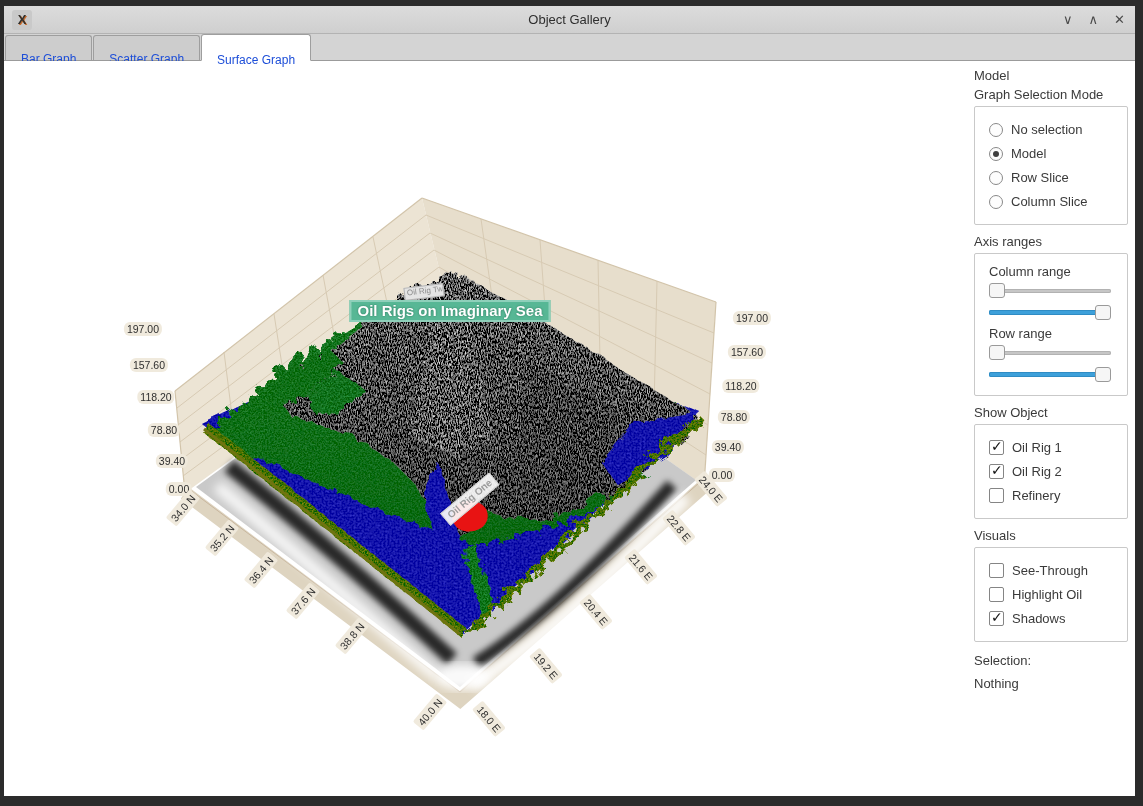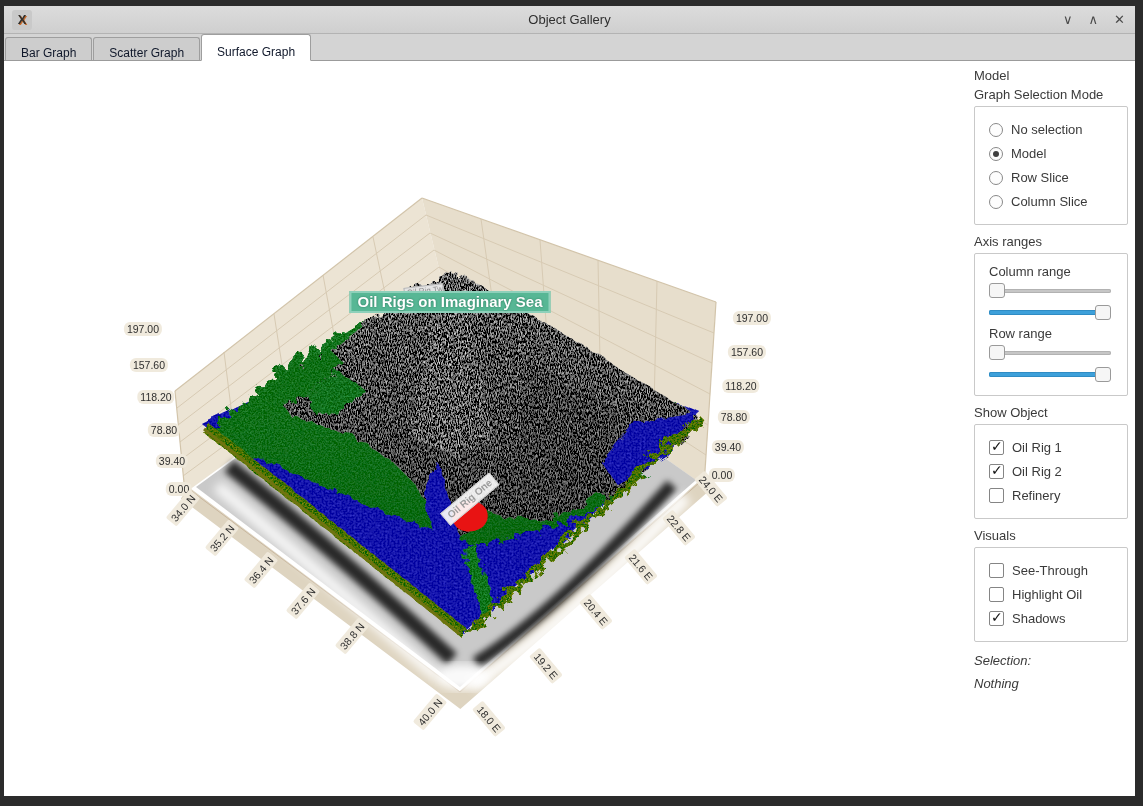--- a/index.html
+++ b/index.html
@@ -14,38 +14,38 @@
   .app-icon{position:absolute;left:8px;top:4px;width:20px;height:20px;background:#c9c9c9;
     border-radius:3px;text-align:center;line-height:20px;font-weight:bold;font-size:13px;
     color:#33302c;text-shadow:1px 1px 0 #c96a2a;}
   .win-title{flex:1;text-align:center;font-size:13px;color:#2e2e2e;}
   .win-btns{position:absolute;right:10px;top:0;height:28px;display:flex;align-items:center;gap:16px;}
   .win-btn{font-size:13px;color:#4a4a4a;cursor:default;line-height:28px;}
 
   
   .tabbar{position:absolute;left:4px;top:34px;width:1131px;height:27px;background:#d4d4d4;
     border-bottom:1px solid #9b9b9b;display:flex;align-items:flex-end;padding-left:1px;}
-  .tab{height:23px;line-height:22px;padding:4px 15px;font-size:12px;color:#0f172a;
+  .tab{height:23px;line-height:22px;padding:12px 15px;font-size:12px;color:#1d4ed8;
     background:#cdcdcd;border:1px solid #9e9e9e;border-bottom:none;border-radius:3px 3px 0 0;
     margin-right:1px;position:relative;}
   .tab.active{height:27px;line-height:26px;background:#fff;z-index:3;margin-bottom:-1px;
     border-bottom:1px solid #fff;}
 
   
   .content{position:absolute;left:4px;top:61px;width:1131px;height:735px;background:#ffffff;}
   .chart-area{position:absolute;left:0;top:0;width:966px;height:735px;overflow:hidden;}
   .chart-area svg{position:absolute;left:0;top:0;}
 
   
   .tick{position:absolute;font-size:10.5px;color:#2f2f2f;background:rgba(239,233,219,.95);
     padding:0 3px;border-radius:2px;line-height:14px;white-space:nowrap;z-index:5;}
   .tick.z{transform:translate(-50%,-50%);border-radius:6px;}
   .tick.lat{transform:translate(-50%,-50%) rotate(-50deg);}
   .tick.lon{transform:translate(-50%,-50%) rotate(50deg);}
-  .scene-title{position:absolute;left:446px;top:241px;transform:translate(-50%,-50%);
+  .scene-title{position:absolute;left:446px;top:250px;transform:translate(-50%,-50%);
     background:#57b795;border:2px solid #8ed0ba;color:#fff;font-weight:bold;font-size:15px;
     padding:0 6px;line-height:18px;z-index:6;white-space:nowrap;
     text-shadow:0 0 2px rgba(0,60,40,.55);}
   .hidden-chip{position:absolute;left:420px;top:231px;transform:translate(-50%,-50%) rotate(-7deg);
     background:#e4e4e4;border:1px solid #b3b3b3;color:#8b8b8b;font-size:8px;line-height:10px;
     padding:0 2px;width:40px;height:13px;overflow:hidden;white-space:nowrap;z-index:4;}
   .rig-chip{position:absolute;left:466px;top:438px;transform:translate(-50%,-50%) rotate(-40deg);
     background:rgba(252,252,252,.92);border:1px solid #cfcfcf;color:#9b9b9b;font-size:10px;
     font-weight:bold;line-height:12px;padding:1px 4px;z-index:6;white-space:nowrap;}
 
@@ -66,21 +66,21 @@
     font-weight:bold;color:#111;}
   .slider{position:relative;height:17px;margin:3px 10px 5px 0;}
   .slider .track{position:absolute;left:0;right:0;top:7px;height:4px;border-radius:2px;
     background:#c6c6c6;box-shadow:inset 0 0 0 1px #b2b2b2;}
   .slider.filled .track{background:#3da0da;box-shadow:inset 0 0 0 1px #2f8cc4;height:5px;top:6px;}
   .slider .handle{position:absolute;top:1px;width:16px;height:15px;background:#f6f6f6;
     border:1px solid #9a9a9a;border-radius:3px;}
   .slider .handle.left{left:0;}
   .slider .handle.right{right:0;}
   .sub-label{font-size:13px;margin:3px 0 2px 0;}
-  .sel-line{font-size:13px;margin:4px 0 0 0;line-height:19px;font-style:italic;}
+  .sel-line{font-size:13px;margin:4px 0 0 0;line-height:19px;}
 </style>
 </head>
 <body>
 
 <div class="app">
 
   <div class="titlebar">
     <span class="app-icon">X</span>
     <span class="win-title">Object Gallery</span>
     <span class="win-btns">

